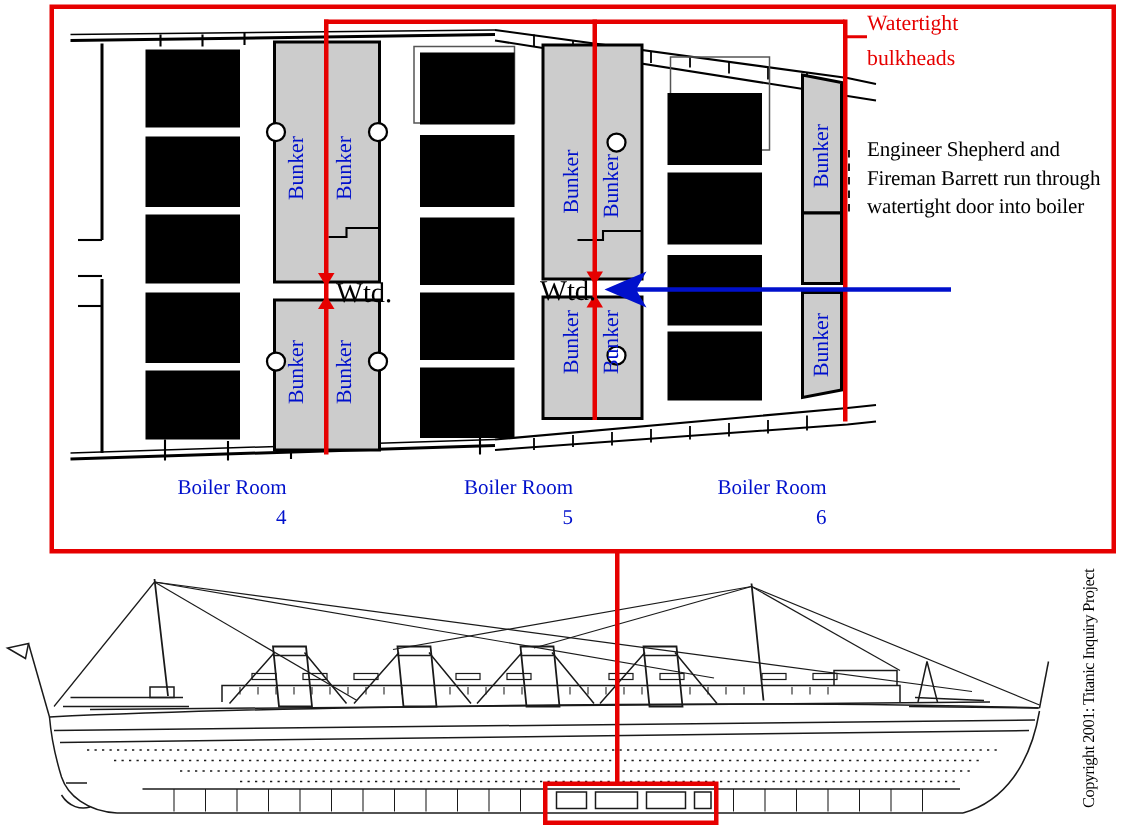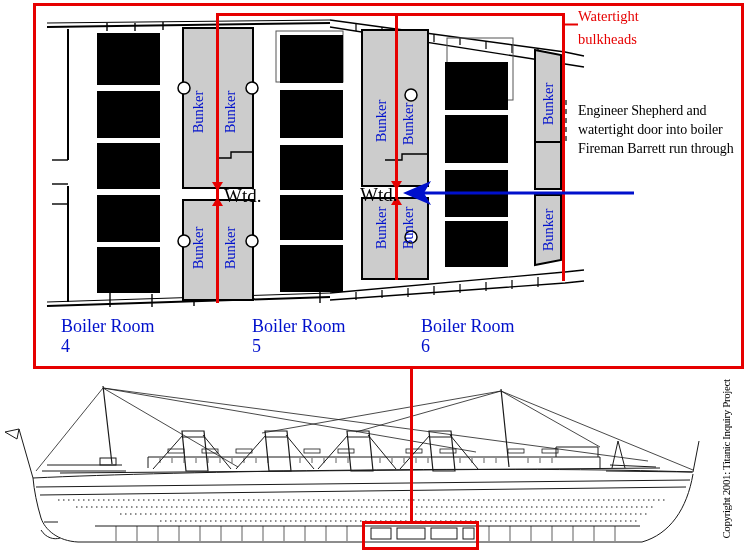--- a/index.html
+++ b/index.html
@@ -6,21 +6,21 @@
     --red:#e60000; --blue:#0010cc; --gray:#cccccc; --ink:#000000;
   }
   html,body{margin:0;padding:0;background:#ffffff;}
   #stage{position:relative;width:750px;height:550px;background:#fff;overflow:hidden;
          font-family:"Liberation Serif", serif;}
   #stage svg{position:absolute;left:0;top:0;}
   .abs{position:absolute;}
   .red-text{color:var(--red);font-size:14.5px;line-height:23px;}
   .story{color:#000;font-size:14px;line-height:19px;letter-spacing:-0.1px;white-space:nowrap;}
   .wtd{color:#000;font-size:19px;white-space:nowrap;}
-  .room-label{color:var(--blue);font-size:18px;line-height:20px;text-align:left;width:130px;}
+  .room-label{color:var(--blue);font-size:14px;line-height:20px;text-align:right;width:130px;}
   .bunker-label{color:var(--blue);font-size:14.5px;width:60px;height:16px;text-align:center;
                 transform:rotate(-90deg);white-space:nowrap;}
   .copyright{color:#000;font-size:11px;letter-spacing:-0.4px;width:200px;text-align:center;
              transform:rotate(-90deg);white-space:nowrap;}
   
   .rl{stroke:var(--red);fill:none;}
   .rf{fill:var(--red);stroke:none;}
   .bl{stroke:var(--ink);fill:none;}
   .bf{fill:var(--ink);stroke:none;}
   .gf{fill:var(--gray);stroke:var(--ink);}
@@ -287,24 +287,24 @@
       <path class="rl" stroke-width="3" d="M411.5,368 L411.5,523"></path>
       <rect class="rl" x="363.5" y="522.5" width="114" height="26" stroke-width="3"></rect>
     </g>
   </svg>
 
   <div class="abs red-text" style="left:578px;top:5px;">
     <div>Watertight</div>
     <div>bulkheads</div>
   </div>
 
-  <div class="abs story" style="left:578px;top:101px;">
+  <div class="abs story" style="left:578px;top:91px;">
     <div>Engineer Shepherd and</div>
+    <div>Fireman Barrett run through</div>
     <div>watertight door into boiler</div>
-    <div>Fireman Barrett run through</div>
   </div>
 
   <div class="abs wtd" style="left:224px;top:185px;">Wtd.</div>
   <div class="abs wtd" style="left:360px;top:184px;">Wtd.</div>
 
   <div class="abs bunker-label" style="left:168px;top:104px;">Bunker</div>
   <div class="abs bunker-label" style="left:200px;top:104px;">Bunker</div>
   <div class="abs bunker-label" style="left:168px;top:240px;">Bunker</div>
   <div class="abs bunker-label" style="left:200px;top:240px;">Bunker</div>
   <div class="abs bunker-label" style="left:351px;top:113px;">Bunker</div>

